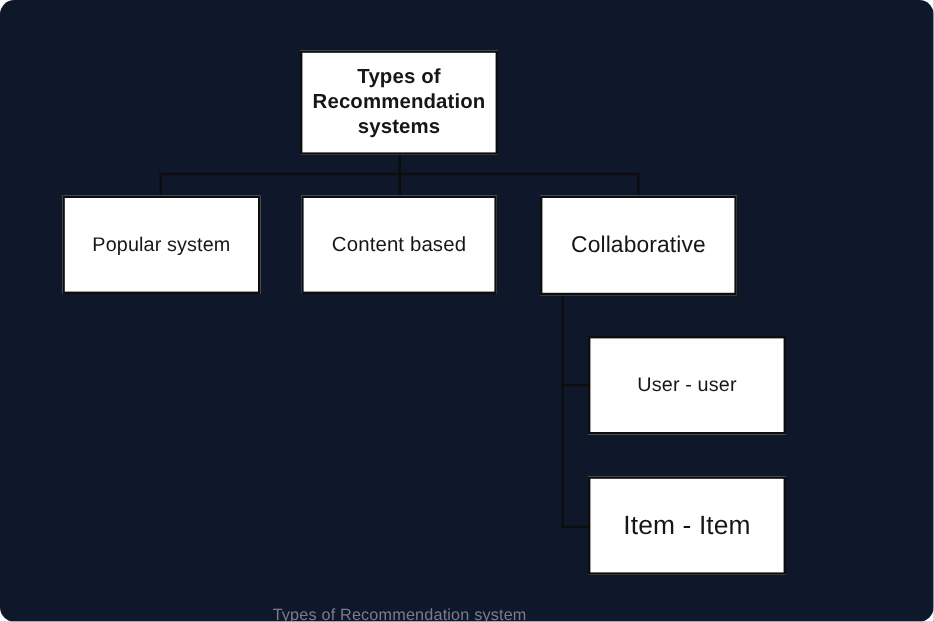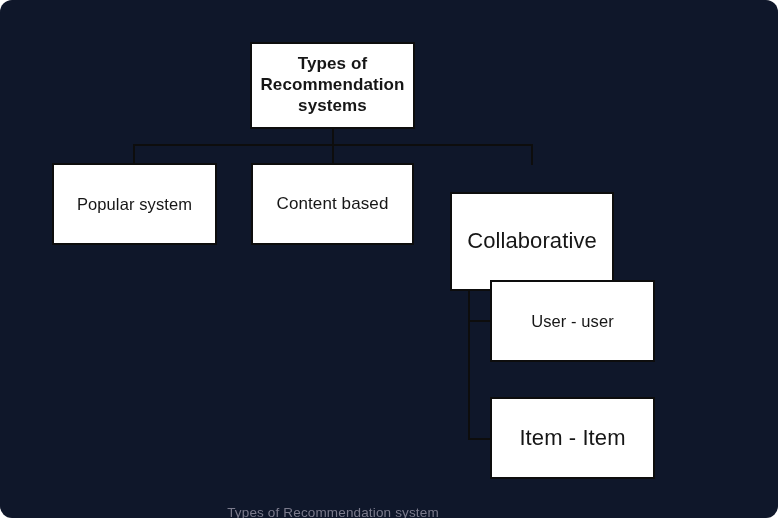--- a/index.html
+++ b/index.html
@@ -61,23 +61,22 @@
     left: 251px;
     top: 163px;
     width: 163px;
     height: 82px;
     font-size: 17px;
   }
   .node--collab {
     left: 450px;
     top: 163px;
     width: 164px;
-    height: 99px;
-    font-size: 22px;
-    margin-top: 29px;
+    height: 83px;
+    font-size: 19px;
   }
   .node--useruser {
     left: 490px;
     top: 280px;
     width: 165px;
     height: 82px;
     font-size: 16.5px;
   }
   .node--itemitem {
     left: 490px;

